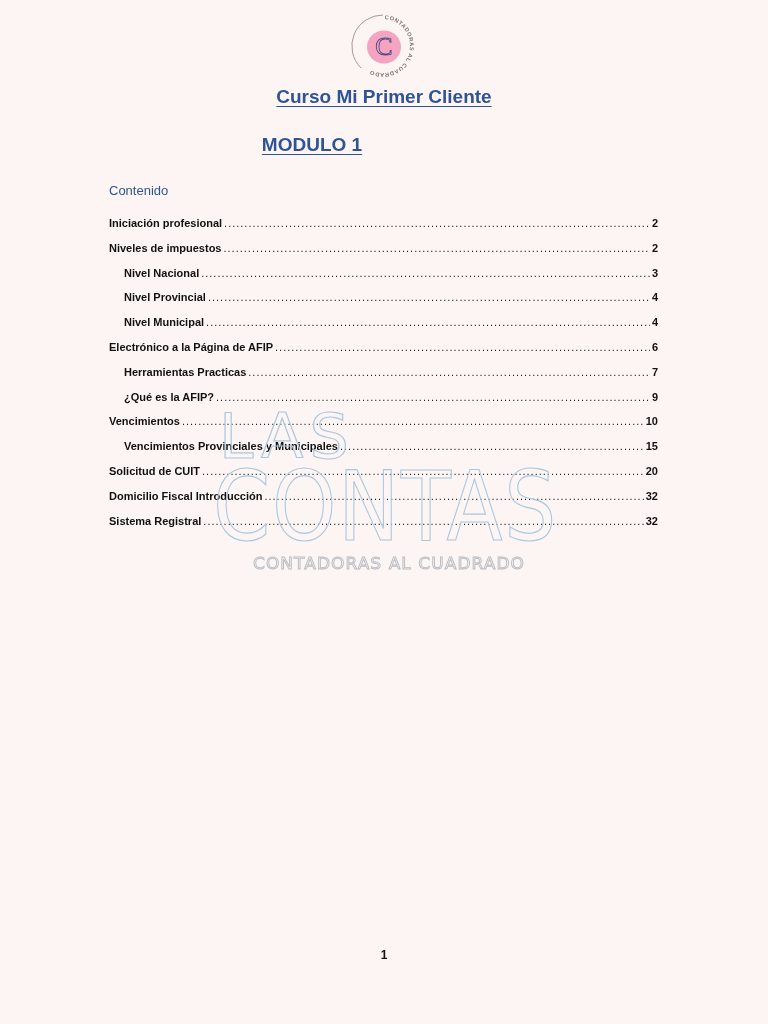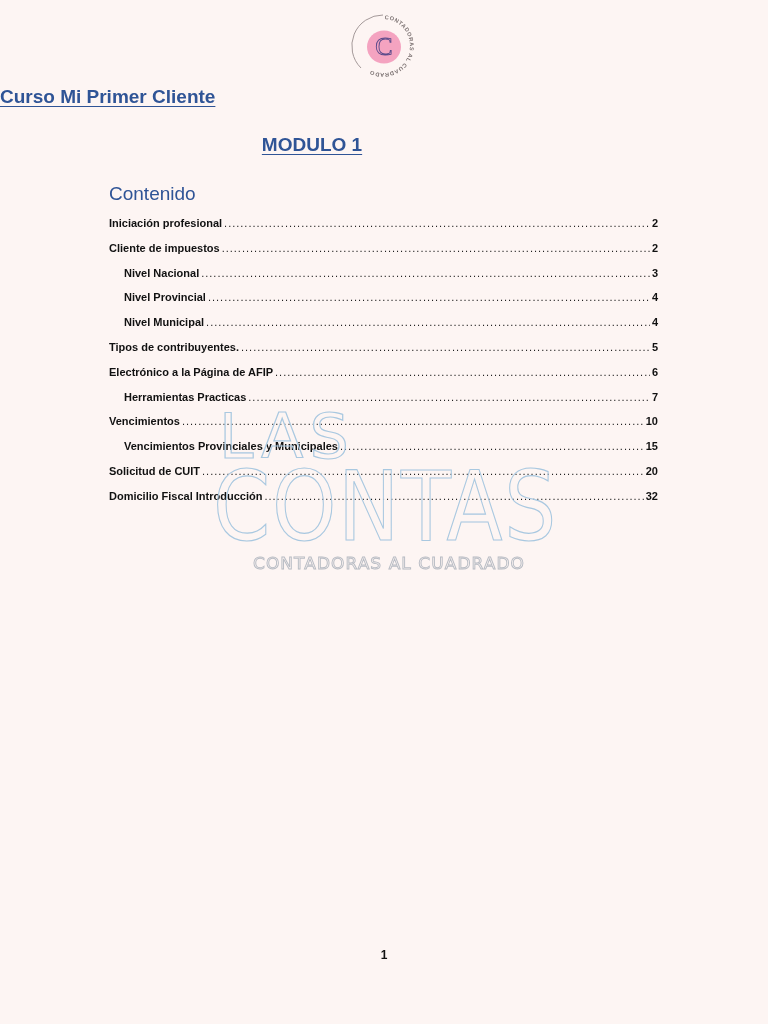--- a/index.html
+++ b/index.html
@@ -20,20 +20,21 @@
       left: 347px;
       top: 10px;
       width: 72px;
       height: 72px;
     }
     .doc-title {
       position: absolute;
       left: 0;
       width: 768px;
       top: 86px;
+      text-align: center;
       font-size: 19px;
       font-weight: bold;
       color: #2f5496;
       text-decoration: underline;
       text-underline-offset: 3px;
     }
     .module-title {
       position: absolute;
       left: 0;
       width: 624px;
@@ -42,21 +43,21 @@
       font-size: 19px;
       font-weight: bold;
       color: #2f5496;
       text-decoration: underline;
       text-underline-offset: 3px;
     }
     .toc-heading {
       position: absolute;
       left: 109px;
       top: 183px;
-      font-size: 19px;
+      font-size: 13px;
       color: #2f5496;
     }
     .toc {
       position: absolute;
       left: 109px;
       top: 217px;
       width: 549px;
     }
     .toc-row {
       display: flex;
@@ -129,71 +130,76 @@
 
 <div class="toc-heading">Contenido</div>
 
 <div class="toc">
   <div class="toc-row level-1">
     <span class="label">Iniciación profesional</span>
     <span class="leader"></span>
     <span class="page">2</span>
   </div>
   <div class="toc-row level-1">
-    <span class="label">Cliente de impuestos</span>
+    <span class="label">Niveles de impuestos</span>
     <span class="leader"></span>
     <span class="page">2</span>
   </div>
   <div class="toc-row level-2">
     <span class="label">Nivel Nacional</span>
     <span class="leader"></span>
     <span class="page">3</span>
   </div>
   <div class="toc-row level-2">
     <span class="label">Nivel Provincial</span>
     <span class="leader"></span>
     <span class="page">4</span>
   </div>
   <div class="toc-row level-2">
     <span class="label">Nivel Municipal</span>
     <span class="leader"></span>
     <span class="page">4</span>
   </div>
   <div class="toc-row level-1">
-    <span class="label">Tipos de contribuyentes.</span>
-    <span class="leader"></span>
-    <span class="page">5</span>
-  </div>
-  <div class="toc-row level-1">
     <span class="label">Electrónico a la Página de AFIP</span>
     <span class="leader"></span>
     <span class="page">6</span>
   </div>
   <div class="toc-row level-2">
     <span class="label">Herramientas Practicas</span>
     <span class="leader"></span>
     <span class="page">7</span>
   </div>
+  <div class="toc-row level-2">
+    <span class="label">¿Qué es la AFIP?</span>
+    <span class="leader"></span>
+    <span class="page">9</span>
+  </div>
   <div class="toc-row level-1">
     <span class="label">Vencimientos</span>
     <span class="leader"></span>
     <span class="page">10</span>
   </div>
   <div class="toc-row level-2">
     <span class="label">Vencimientos Provinciales y Municipales</span>
     <span class="leader"></span>
     <span class="page">15</span>
   </div>
   <div class="toc-row level-1">
     <span class="label">Solicitud de CUIT</span>
     <span class="leader"></span>
     <span class="page">20</span>
   </div>
   <div class="toc-row level-1">
     <span class="label">Domicilio Fiscal Introducción</span>
+    <span class="leader"></span>
+    <span class="page">32</span>
+  </div>
+  <div class="toc-row level-1">
+    <span class="label">Sistema Registral</span>
     <span class="leader"></span>
     <span class="page">32</span>
   </div>
 </div>
 
 <div class="watermark">
   <svg width="360" height="175" viewBox="0 0 360 175">
     <g fill="none" stroke="#a9c8e0" stroke-width="1.4">
       <text x="14" y="52" font-family="DejaVu Sans, sans-serif" font-size="62" font-weight="normal" fill="none" stroke="#a9c8e0" stroke-width="1.2" letter-spacing="6">LAS</text>
       <text x="8" y="134" font-family="DejaVu Sans, sans-serif" font-size="96" fill="none" stroke="#a9c8e0" stroke-width="1.2" letter-spacing="2" textLength="345" lengthAdjust="spacingAndGlyphs">CONTAS</text>

